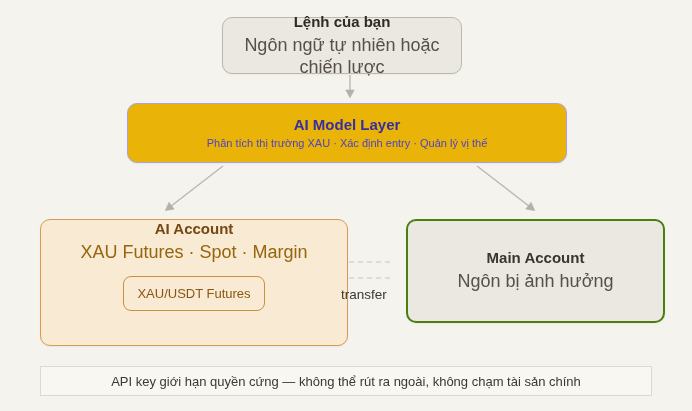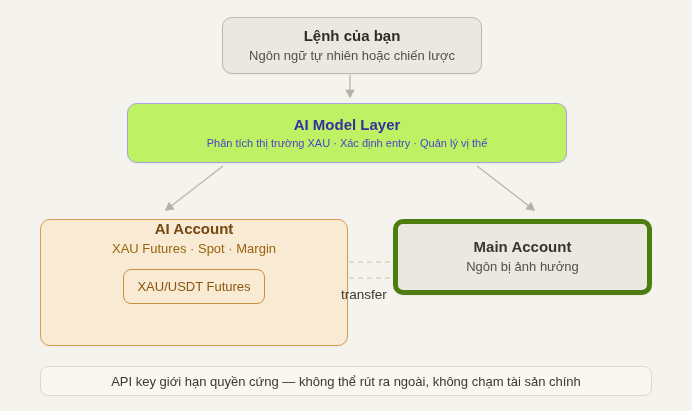--- a/index.html
+++ b/index.html
@@ -31,36 +31,36 @@
     justify-content: center;
     text-align: center;
     gap: 3px;
   }
   .box .title {
     font-size: 15px;
     font-weight: bold;
     line-height: 1.2;
   }
   .box .sub {
-    font-size: 13px;
+    font-size: 18px;
     line-height: 1.25;
   }
   
   #node-user {
-    left: 222px; top: 17px; width: 260px; height: 57px;
+    left: 222px; top: 17px; width: 240px; height: 57px;
     background: #eae8e0;
     border: 1px solid #bdb8ad;
     box-shadow: 0 1px 2px rgba(90,85,75,0.06);
   }
   #node-user .title { color: #2f2b26; }
   #node-user .sub   { color: #55504a; }
   
   #node-model {
     left: 127px; top: 103px; width: 440px; height: 60px;
-    background: #bef264;
+    background: #eab308;
     border: 1px solid #a8a2de;
     box-shadow: 0 1px 2px rgba(90,85,140,0.07);
   }
   #node-model .title { color: #36309e; }
   #node-model .sub   { color: #4d43c6; font-size: 11px; }
   
   #node-ai-account {
     left: 40px; top: 219px; width: 308px; height: 127px;
     background: #f9ead3;
     border: 1px solid #d89b51;
@@ -78,44 +78,44 @@
     box-sizing: border-box;
     border: 1px solid #c9913f;
     border-radius: 8px;
     padding: 9px 13px;
     font-size: 13px;
     color: #8a5612;
     white-space: nowrap;
   }
   
   #node-main {
-    left: 393px; top: 219px; width: 259px; height: 76px;
+    left: 406px; top: 219px; width: 259px; height: 104px;
     background: #eae8e0;
-    border: 5px solid #4d7c0f;
+    border: 2px solid #4d7c0f;
     box-shadow: 0 1px 2px rgba(90,85,75,0.06);
   }
   #node-main .title { color: #3a362f; }
   #node-main .sub   { color: #55504a; }
   
   #transfer-label {
     position: absolute;
     left: 341px;
     top: 287px;
     font-size: 13.5px;
     color: #3c3832;
     z-index: 2;
   }
   
   #footer-bar {
     position: absolute;
     left: 40px; top: 366px; width: 612px; height: 30px;
     box-sizing: border-box;
     background: #f8f7f1;
     border: 1px solid #ddd9cf;
-    border-radius: 8px;
+    border-radius: 0;
     display: flex;
     align-items: center;
     justify-content: center;
     font-size: 13px;
     color: #3c3832;
   }
 </style>
 </head>
 <body>
 

